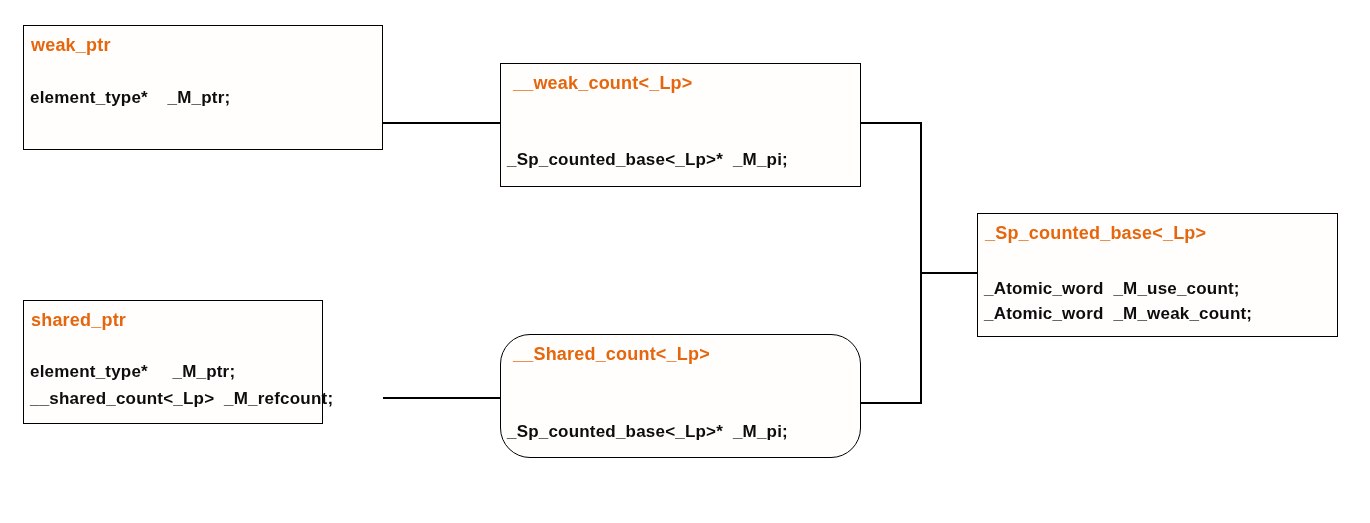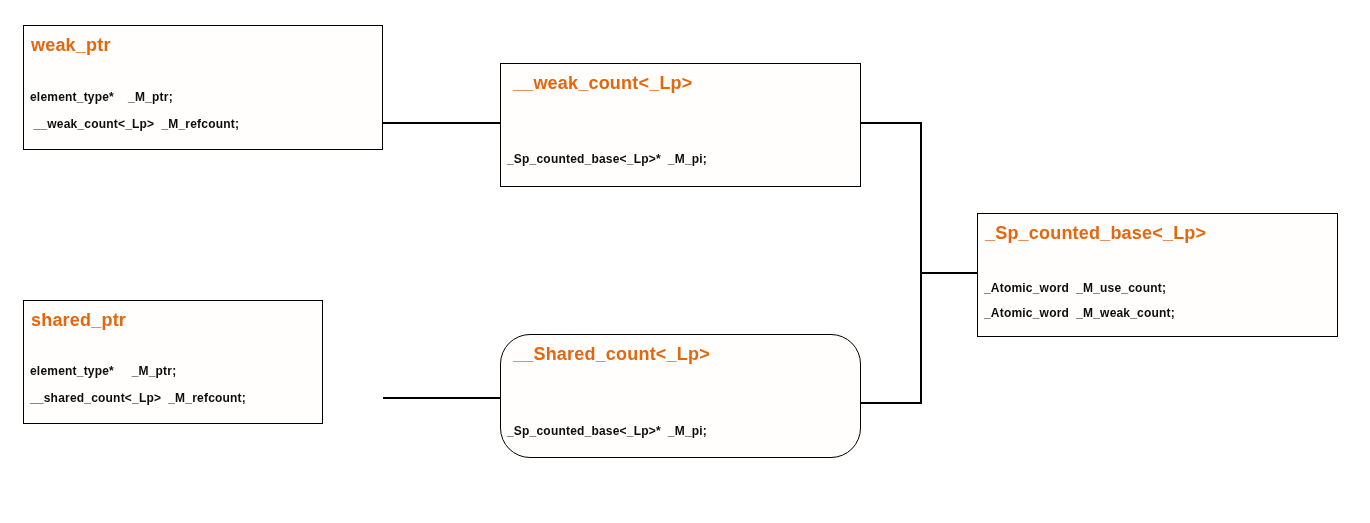--- a/index.html
+++ b/index.html
@@ -24,21 +24,21 @@
     left: 7px;
     top: 9px;
     font-size: 18px;
     letter-spacing: 0.2px;
     color: #e5660d;
     white-space: pre;
   }
   .title-indent { left: 12px; }
   .members { position: absolute; left: 6px; }
   .member {
-    font-size: 12px;
+    font-size: 17px;
     line-height: 27px;
     letter-spacing: 0.2px;
     white-space: pre;
     color: #0d0d0d;
   }
   .members-tight .member { line-height: 25px; }
   .conn { position: absolute; background: #000000; }
 </style>
 </head>
 <body>
@@ -49,21 +49,20 @@
   <div class="conn" style="left:383px; top:397px; width:117px; height:1.5px;"></div>
   <div class="conn" style="left:861px; top:122px; width:60px; height:1.5px;"></div>
   <div class="conn" style="left:861px; top:402px; width:60px; height:1.5px;"></div>
   <div class="conn" style="left:920px; top:122px; width:1.5px; height:281.5px;"></div>
   <div class="conn" style="left:921px; top:272px; width:57px; height:1.5px;"></div>
 
   <div class="box" style="left:23px; top:25px; width:360px; height:125px;">
     <div class="class-title">weak_ptr</div>
     <div class="members" style="top:58px;">
       <div class="member">element_type*    _M_ptr;</div>
-      <div class="member"> __weak_count&lt;_Lp&gt;  _M_refcount;</div>
     </div>
   </div>
 
   <div class="box" style="left:500px; top:63px; width:361px; height:124px;">
     <div class="class-title title-indent">__weak_count&lt;_Lp&gt;</div>
     <div class="members" style="top:82px;">
       <div class="member">_Sp_counted_base&lt;_Lp&gt;*  _M_pi;</div>
     </div>
   </div>
 

